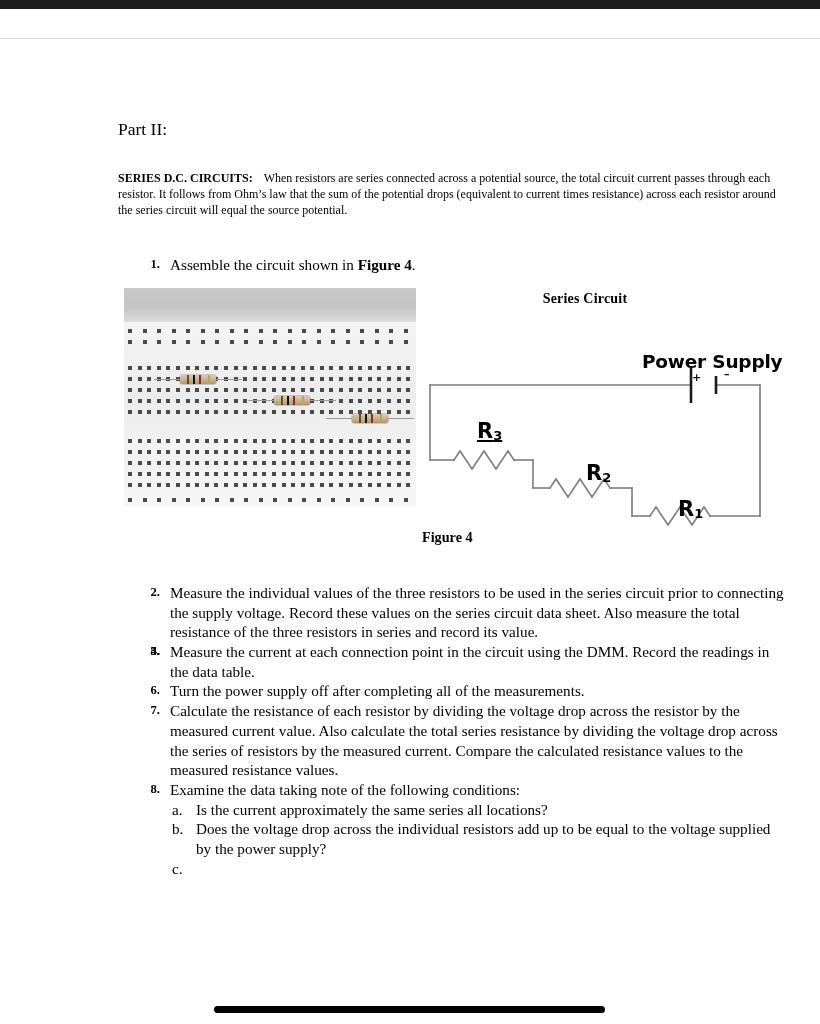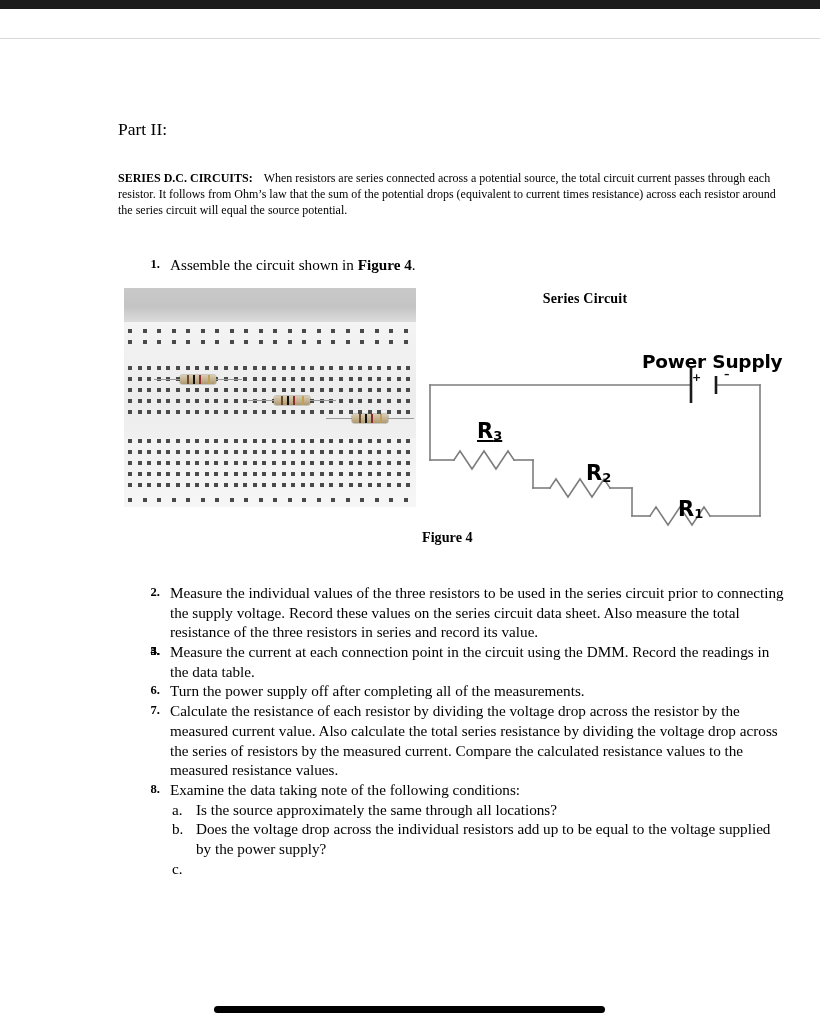--- a/index.html
+++ b/index.html
@@ -758,21 +758,21 @@
     <li>
       <span class="num">7.</span>
       <span class="txt">Calculate the resistance of each resistor by dividing the voltage drop across the resistor by the measured current value. Also calculate the total series resistance by dividing the voltage drop across the series of resistors by the measured current. Compare the calculated resistance values to the measured resistance values.</span>
     </li>
     <li>
       <span class="num">8.</span>
       <span class="txt">Examine the data taking note of the following conditions:</span>
       <ol class="sub">
         <li>
           <span class="num">a.</span>
-          <span class="txt">Is the source approximately the same through all locations?</span>
+          <span class="txt">Is the current approximately the same series all locations?</span>
         </li>
         <li>
           <span class="num">b.</span>
           <span class="txt">Does the voltage drop across the individual resistors add up to be equal to the voltage supplied by the power supply?</span>
         </li>
         <li>
           <span class="num">c.</span>
         </li>
       </ol>
     </li>

